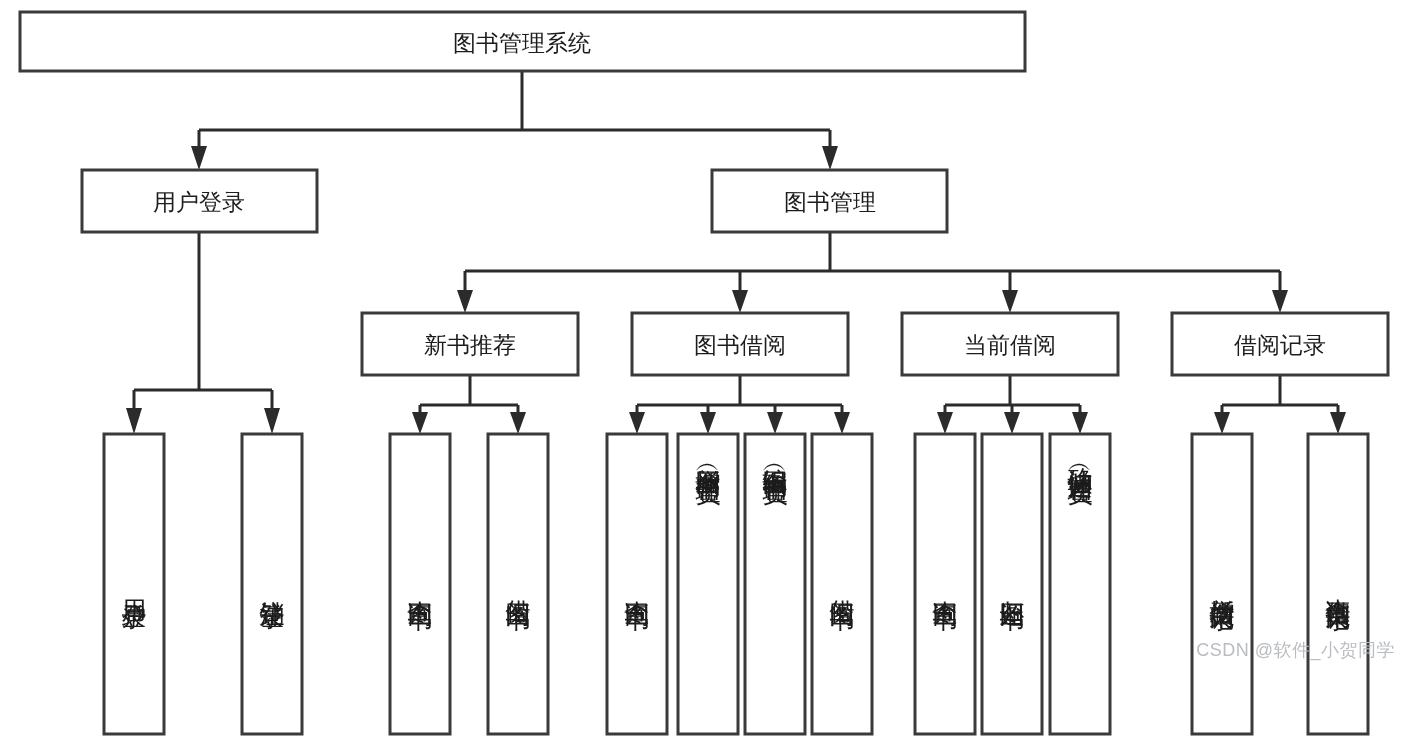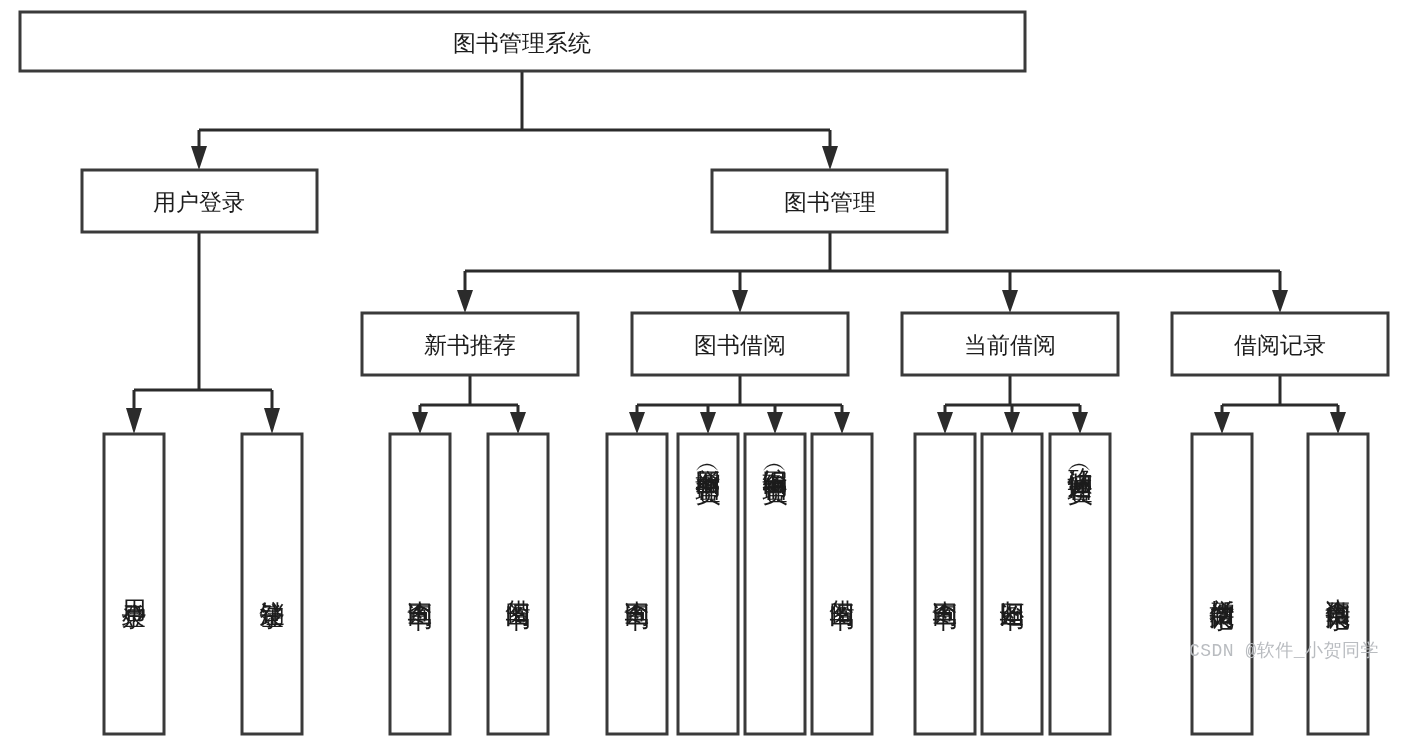--- a/index.html
+++ b/index.html
@@ -60,23 +60,23 @@
     font-family: "DejaVu Sans", "Liberation Sans", sans-serif;
     font-size: 25px;
     line-height: 1.16;
     letter-spacing: 2px;
     color: #1c1c1c;
     white-space: nowrap;
     text-align: center;
   }
   .watermark {
     position: absolute;
-    right: 26px;
+    right: 10px;
     bottom: 6px;
-    font-family: Liberation Mono, monospace;
+    font-family: Liberation Sans, sans-serif;
     font-size: 18px;
     color: #b9bcc0;
     letter-spacing: 0.5px;
     white-space: nowrap;
   }
 </style>
 </head>
 <body>
 
 <div id="diagram-root">

